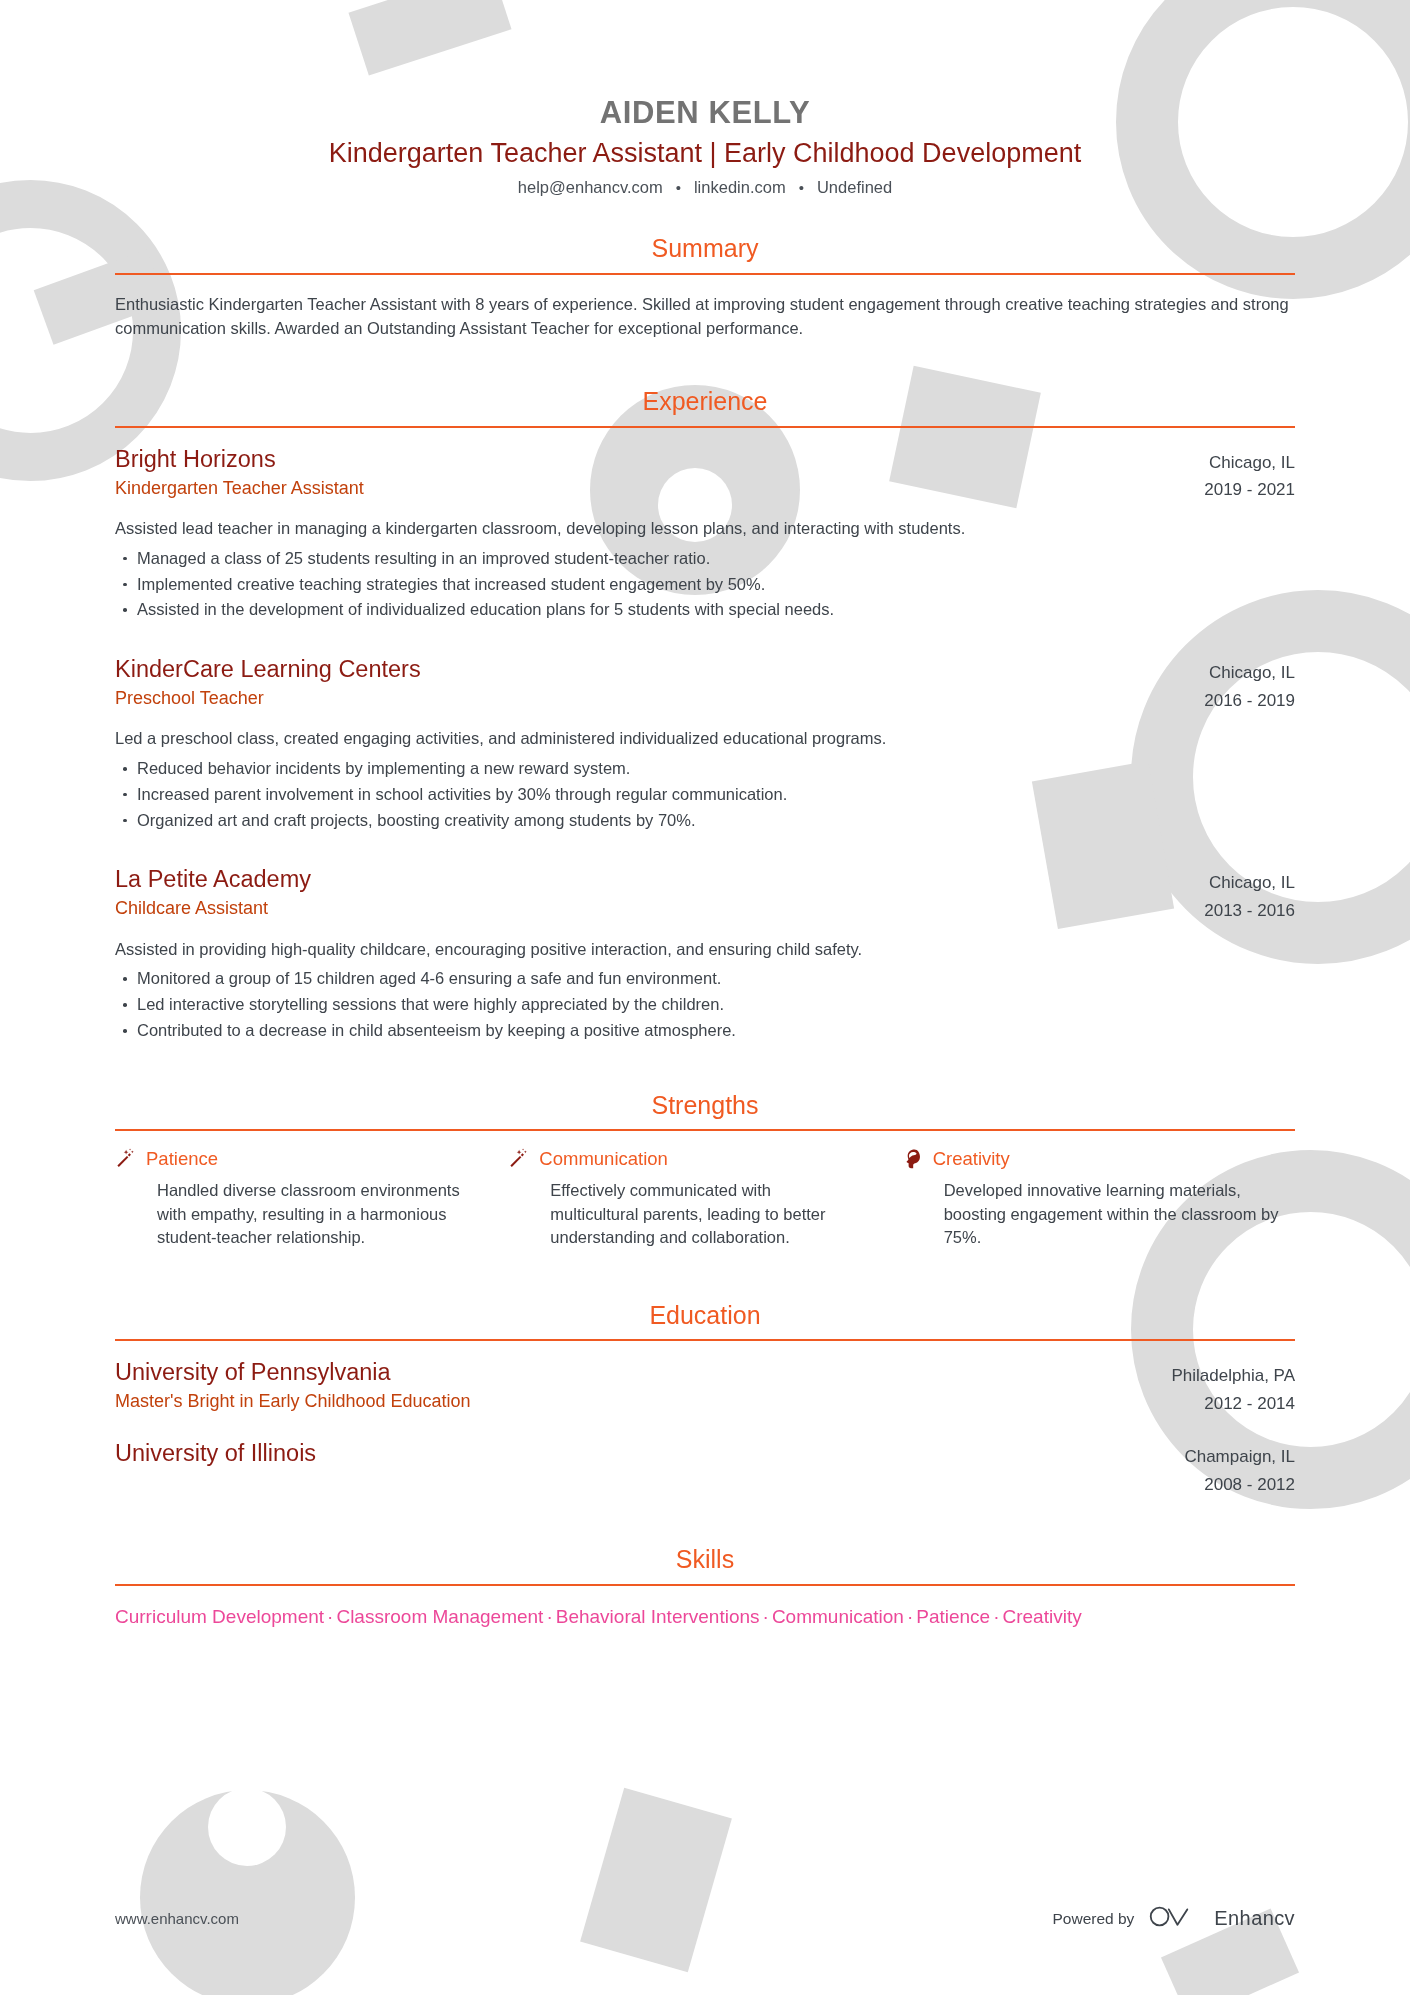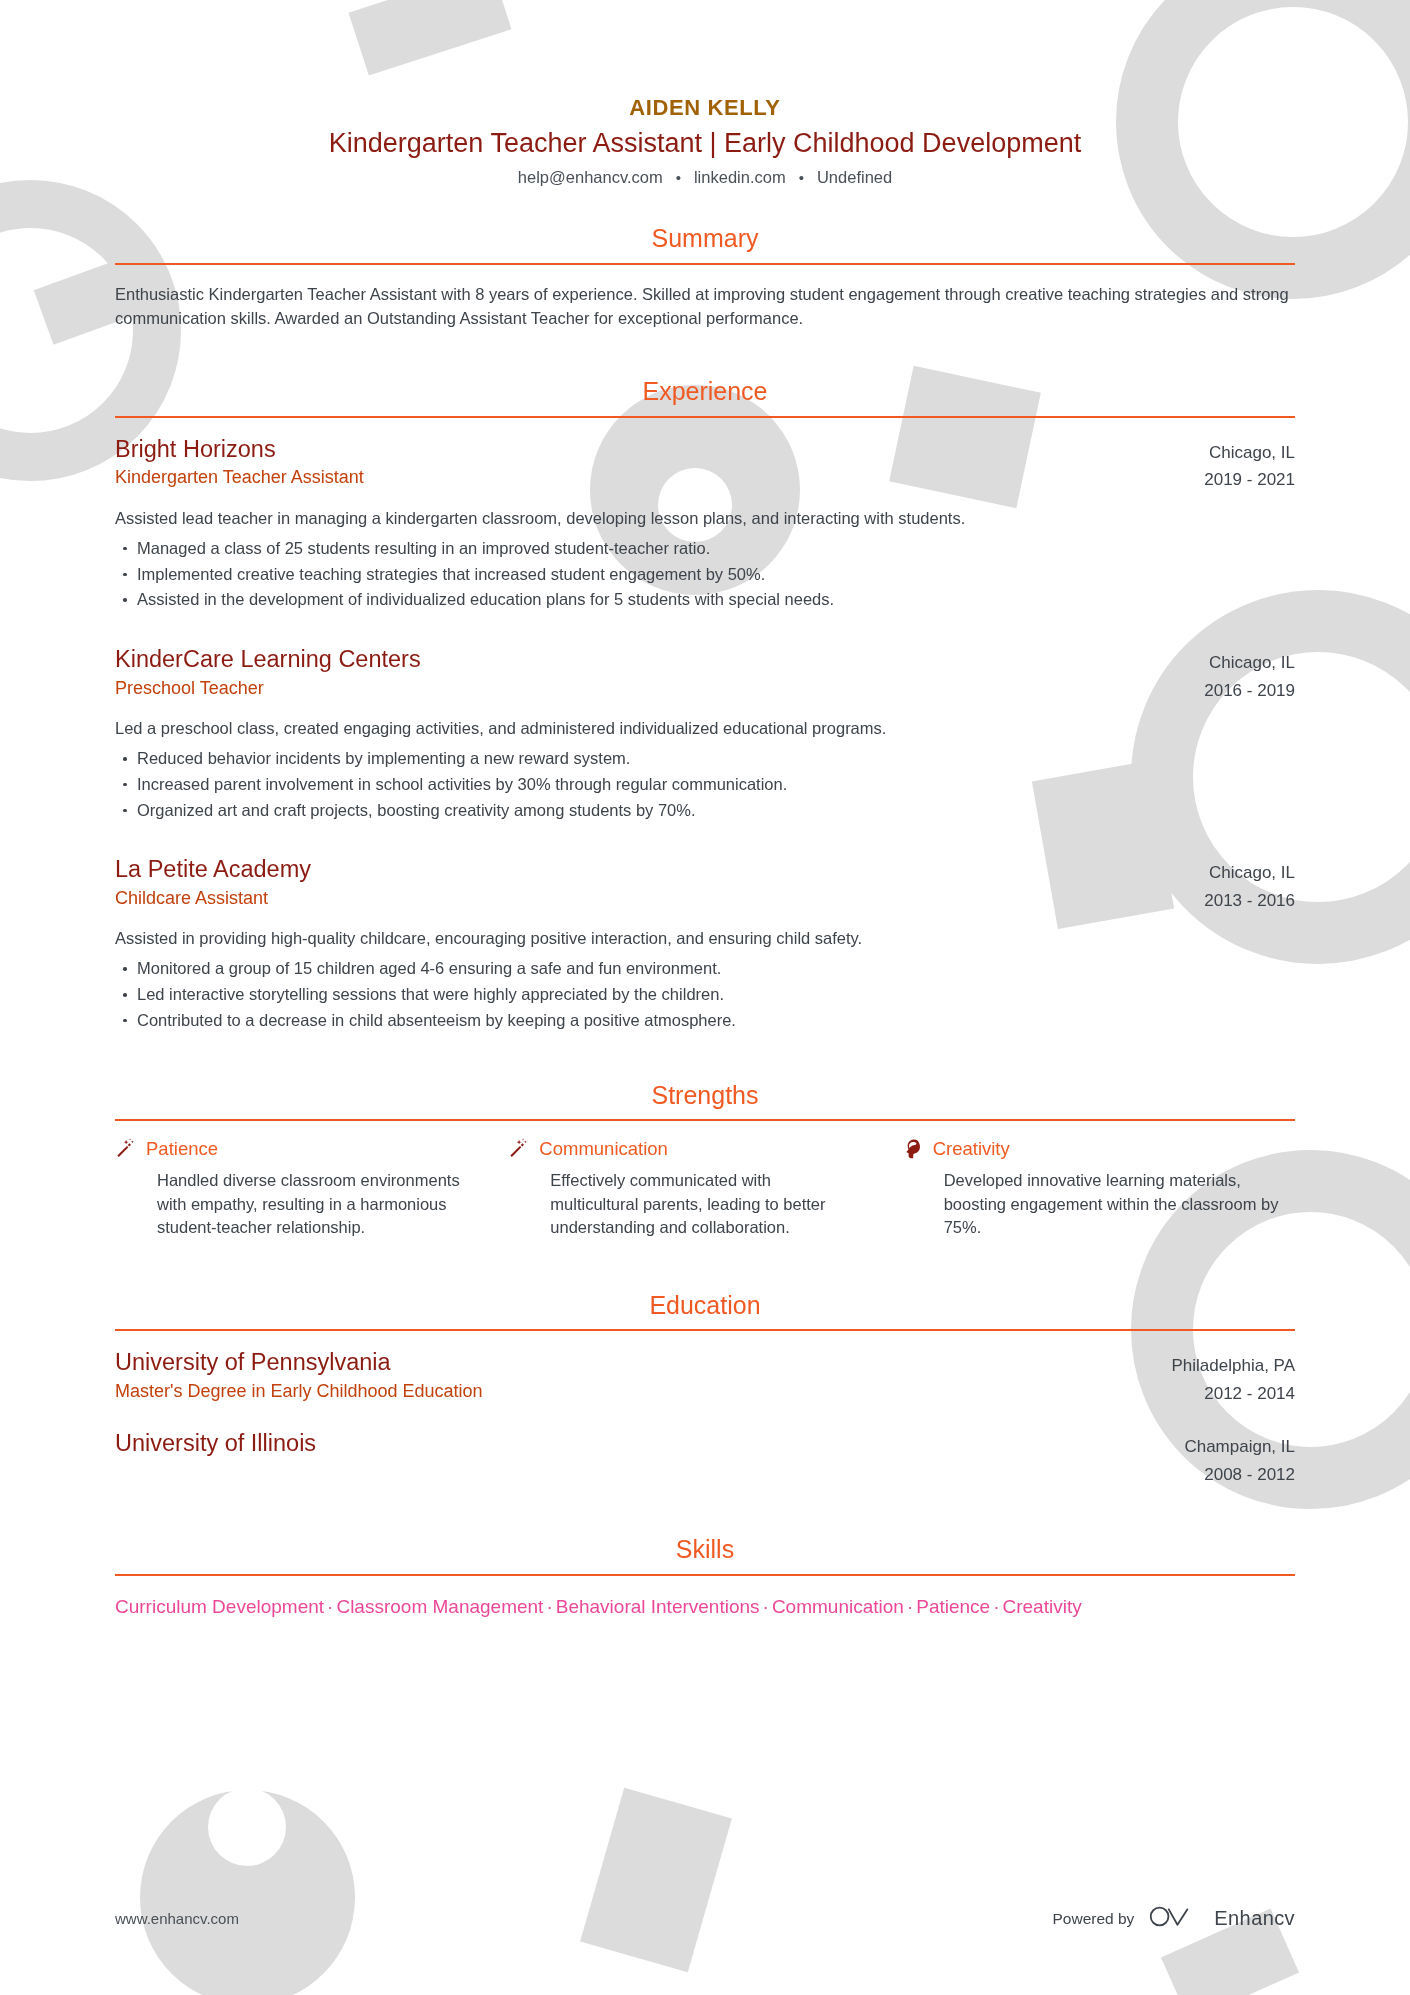--- a/index.html
+++ b/index.html
@@ -51,23 +51,23 @@
     z-index: 2;
     padding: 0 115px;
   }
 
   
   .resume-header {
     text-align: center;
     padding-top: 96px;
   }
   .full-name {
-    font-size: 22px;
+    font-size: 31px;
     font-weight: bold;
-    color: #a16207;
+    color: #737373;
     letter-spacing: 0.6px;
     line-height: 1.12;
   }
   .headline {
     font-size: 27px;
     color: #8c1b12;
     line-height: 1.2;
     margin-top: 6px;
     font-weight: 400;
   }
@@ -416,21 +416,21 @@
 
     <div class="section" style="margin-top:52px;">
       <div class="section-title">Education</div>
       <div class="section-rule"></div>
       <div class="section-body">
 
         <div class="entry" style="margin-bottom:22px;">
           <div class="entry-head">
             <div class="entry-left">
               <div class="org-name">University of Pennsylvania</div>
-              <div class="role-name">Master's Degree in Early Childhood Education</div>
+              <div class="role-name">Master's Bright in Early Childhood Education</div>
             </div>
             <div class="entry-right">
               <div class="meta-location">Philadelphia, PA</div>
               <div class="meta-dates">2012 - 2014</div>
             </div>
           </div>
         </div>
 
         <div class="entry">
           <div class="entry-head">

